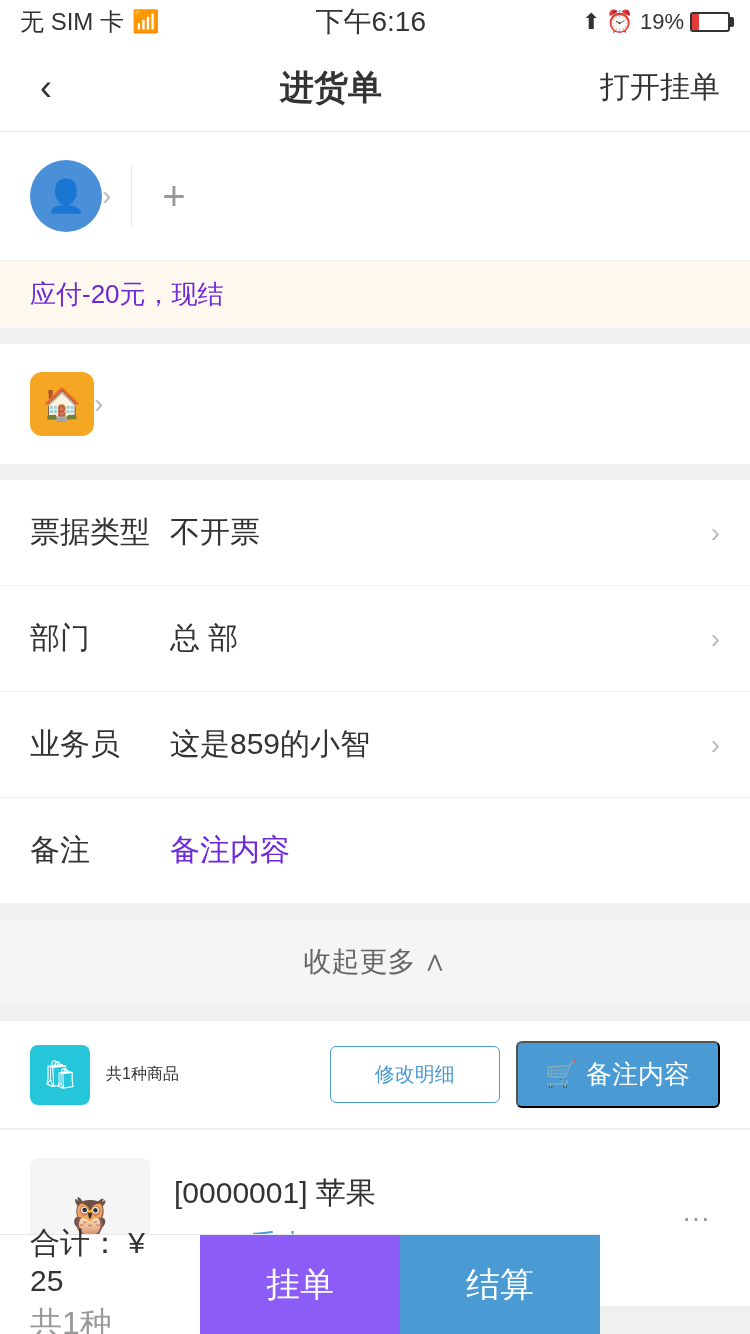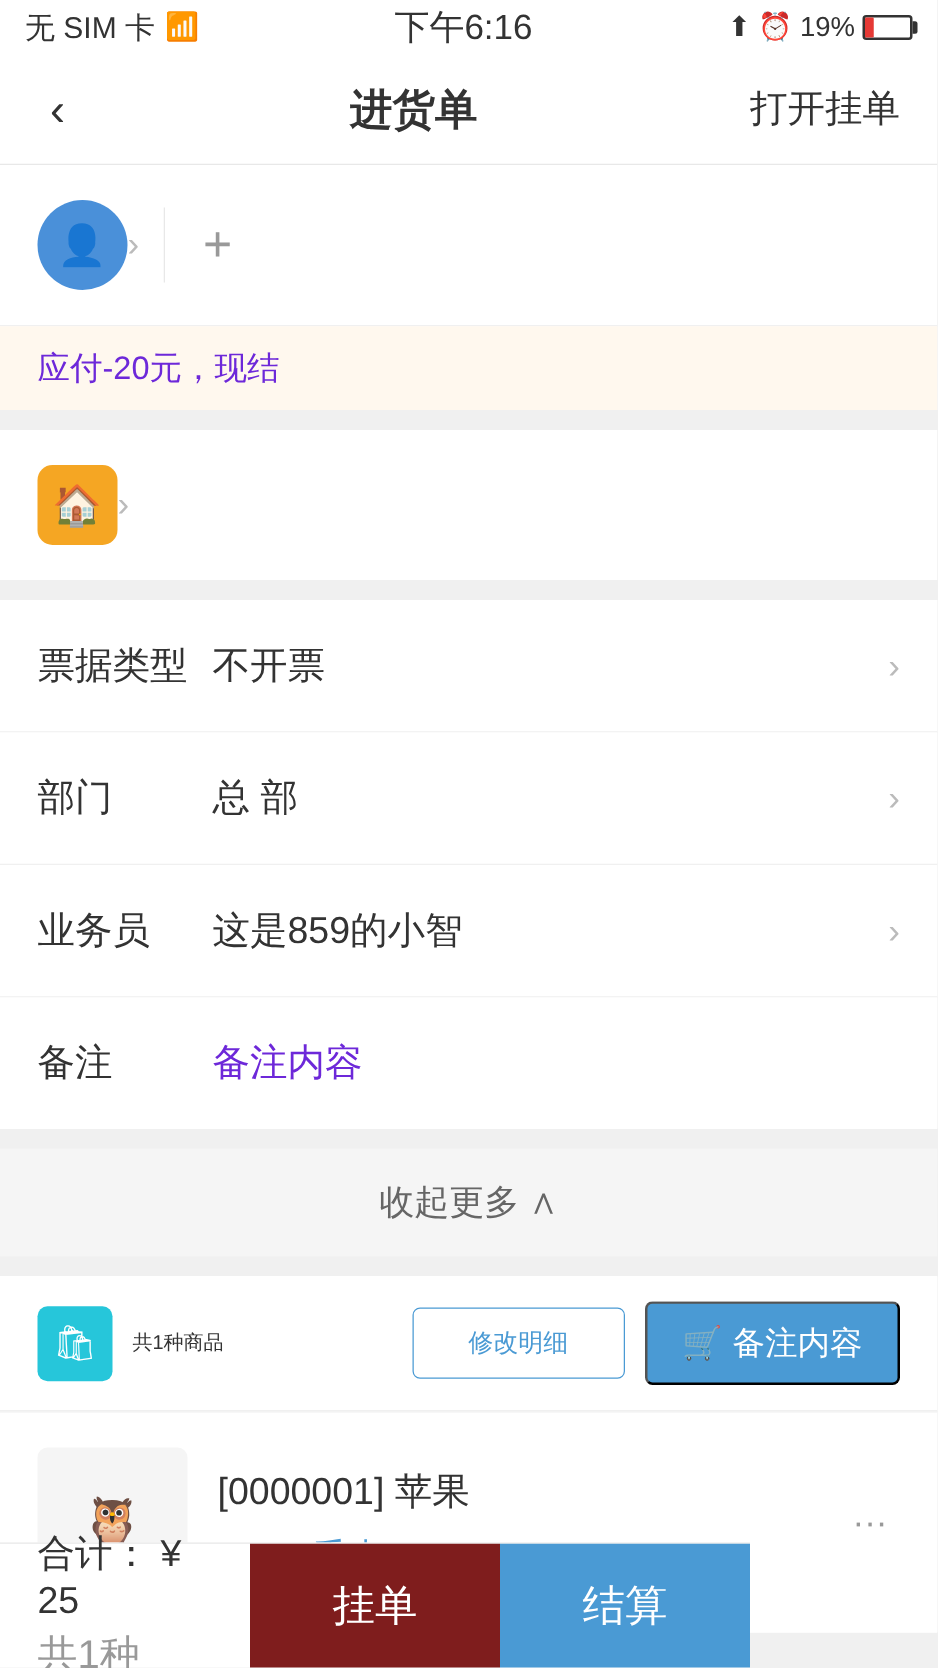--- a/index.html
+++ b/index.html
@@ -287,21 +287,21 @@
       font-size: 30px;
       color: #333;
     }
     .total-sub {
       font-size: 32px;
       color: #999;
       margin-top: 4px;
     }
     .bottom-btn-hold {
       width: 200px;
-      background: #7f1d1d;
+      background: #8b5cf6;
       display: flex; align-items: center; justify-content: center;
       font-size: 34px;
       color: #fff;
       font-weight: 500;
     }
     .bottom-btn-checkout {
       width: 200px;
       background: #4a9ad4;
       display: flex; align-items: center; justify-content: center;
       font-size: 34px;

